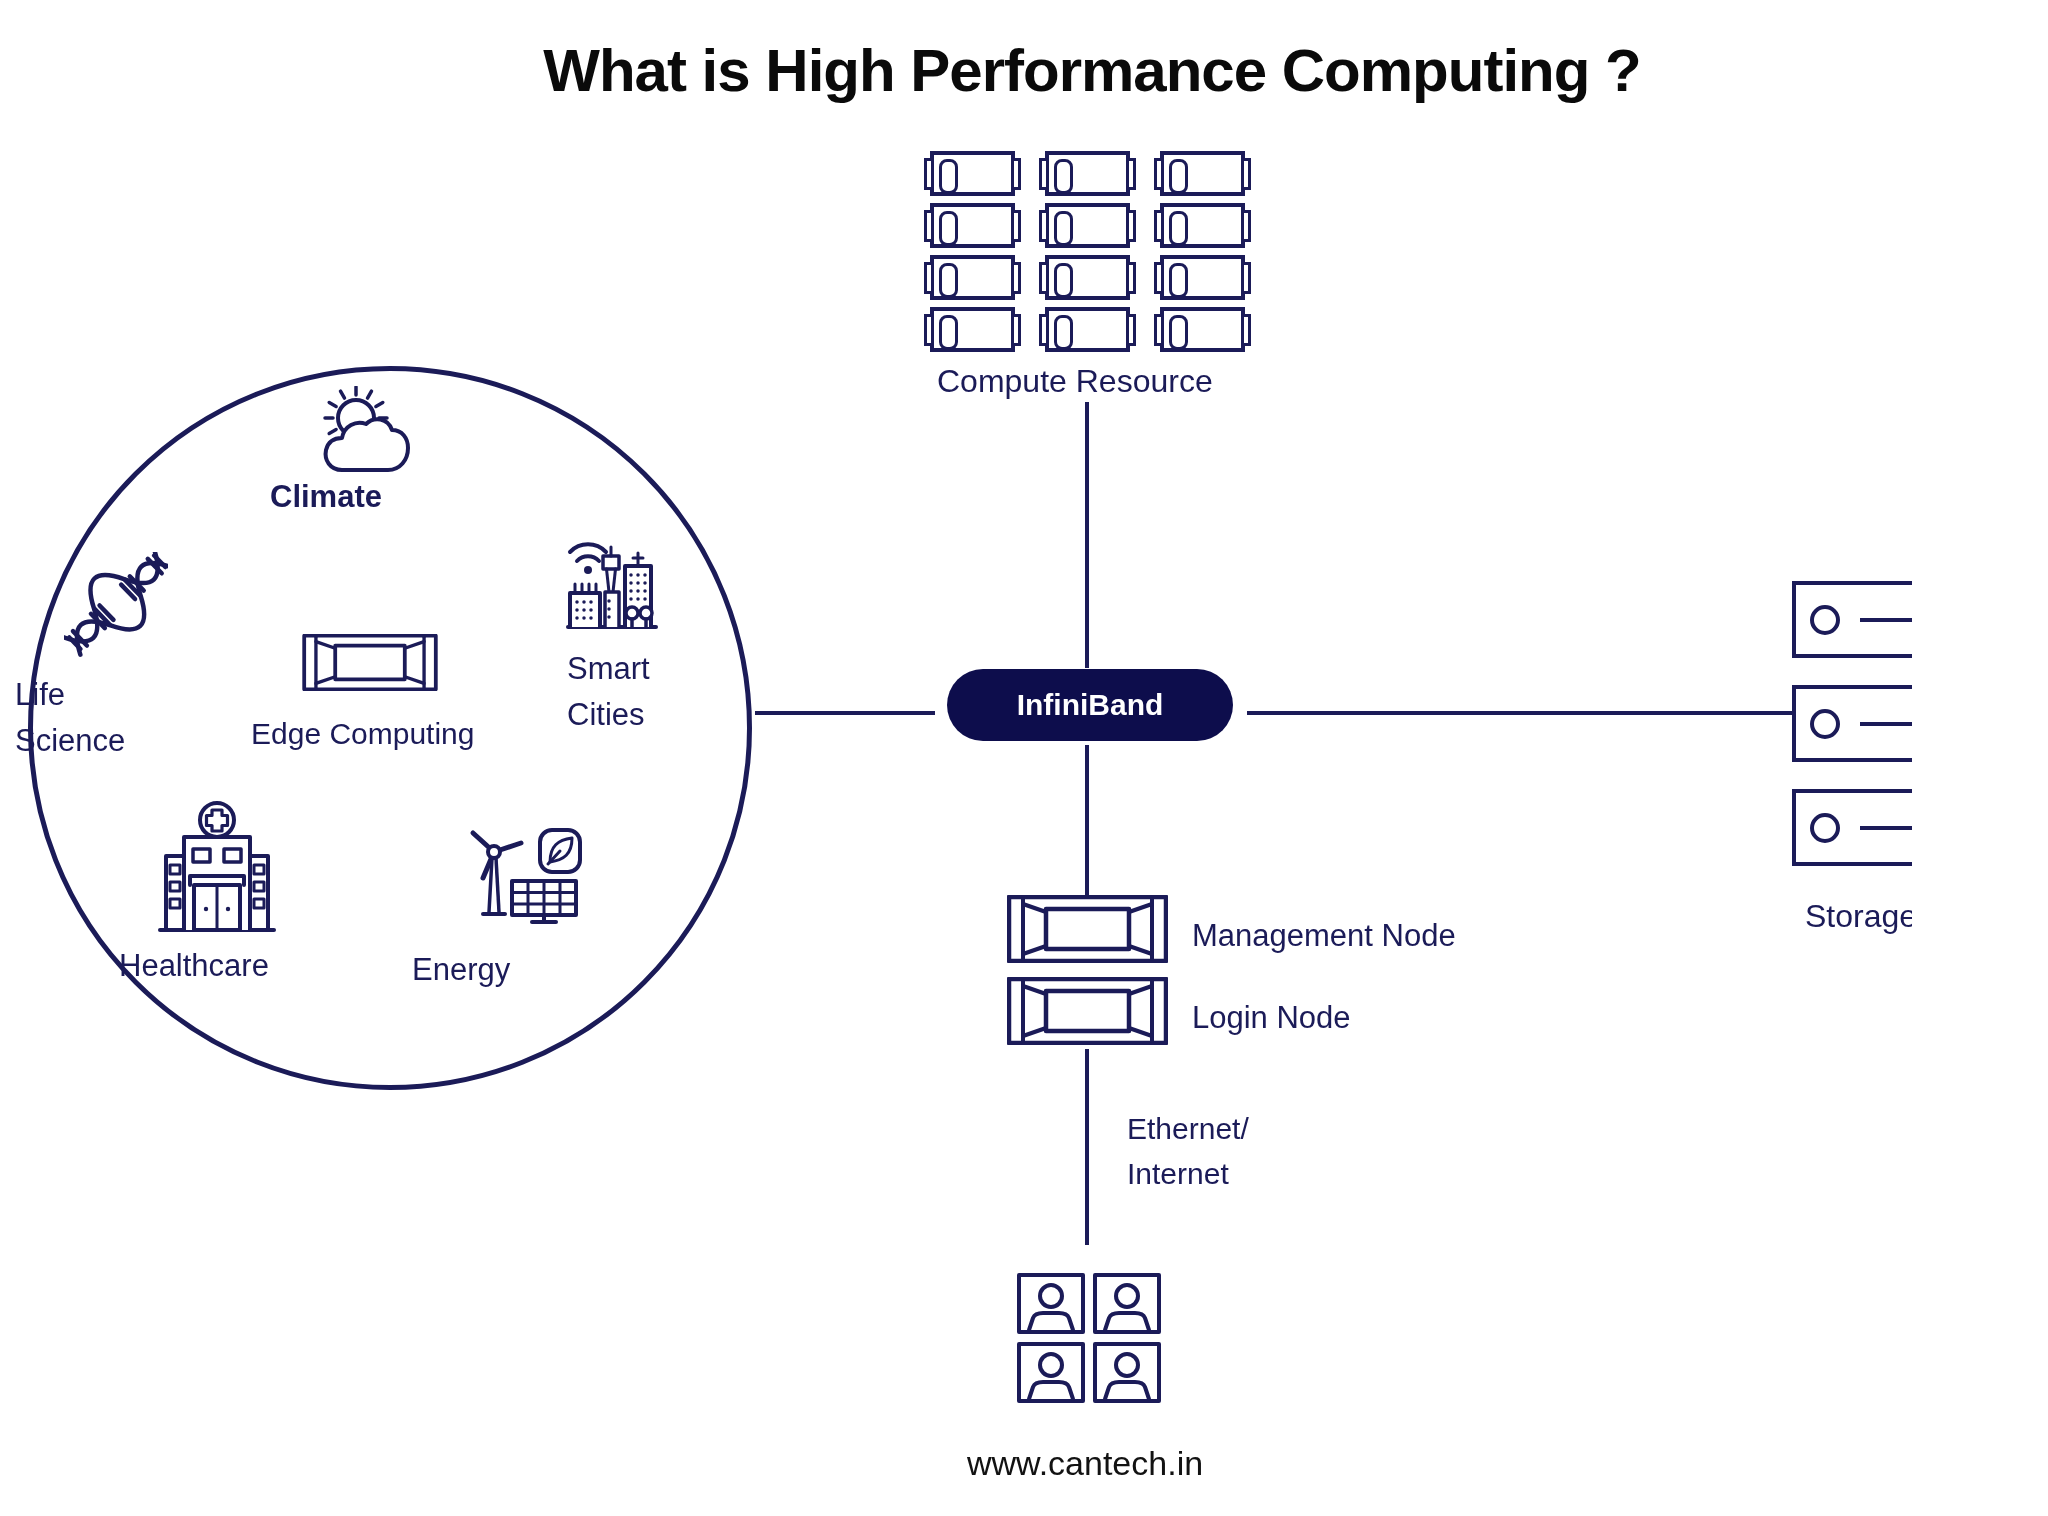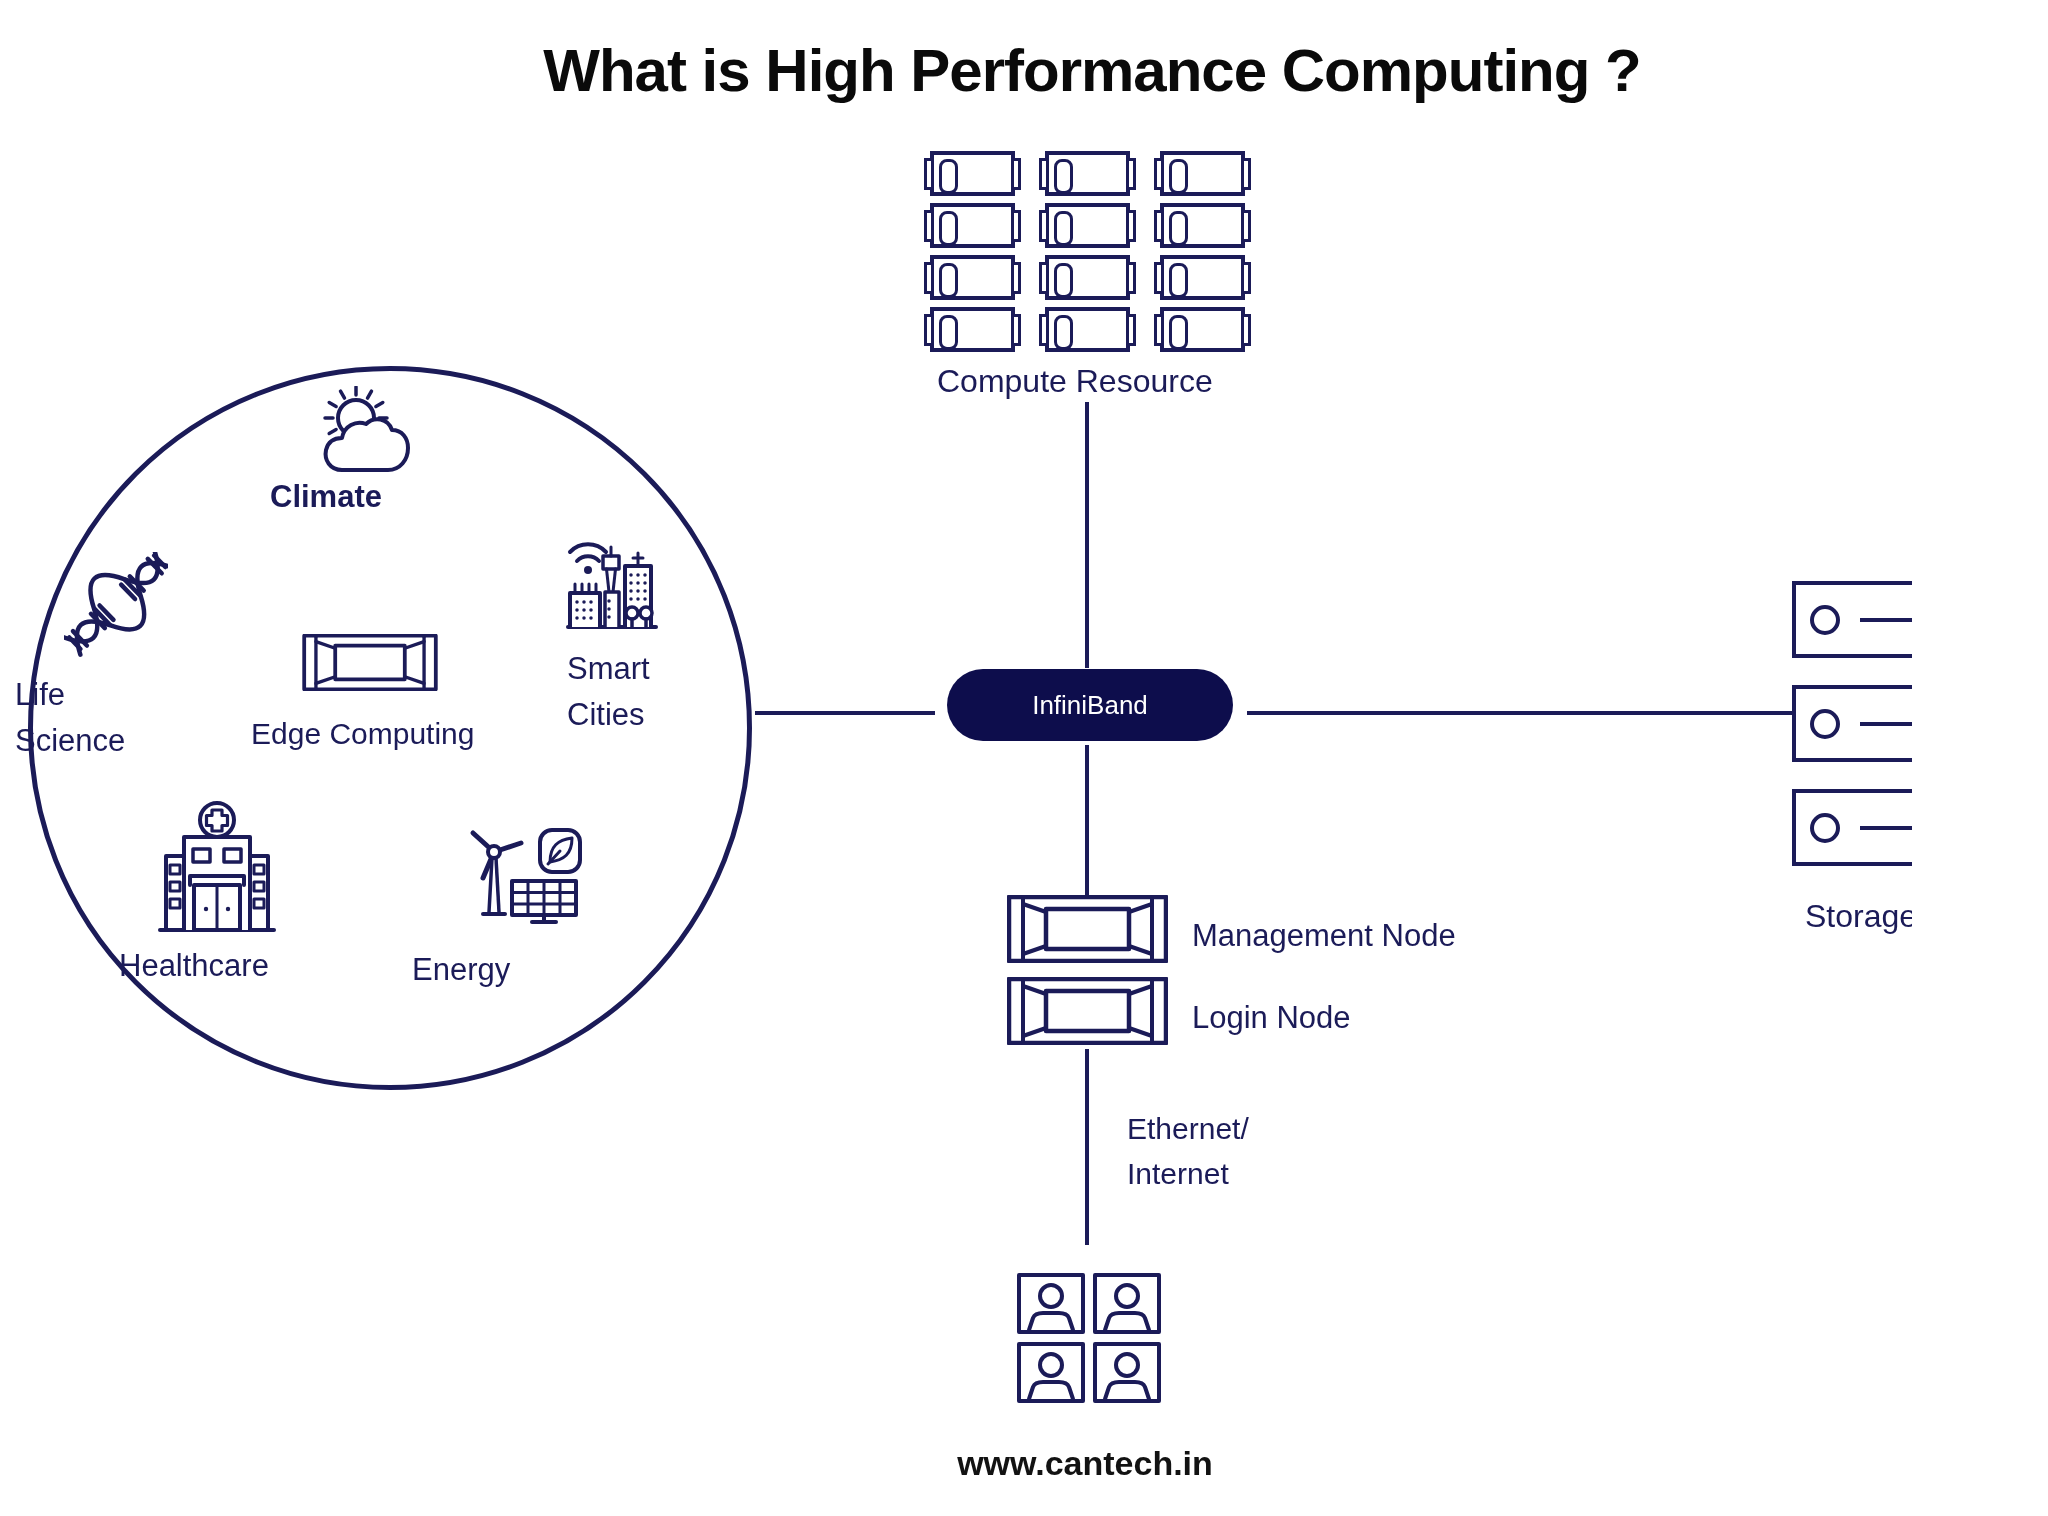--- a/index.html
+++ b/index.html
@@ -35,38 +35,38 @@
     content:"";position:absolute;top:50%;transform:translateY(-50%);
     width:4px;height:26px;border:3px solid var(--navy);background:#fff;
   }
   .mini-server::before{left:-10px;}
   .mini-server::after{right:-10px;}
   .mini-server .slot{position:absolute;left:5px;top:4px;width:13px;height:29px;border:3px solid var(--navy);border-radius:8px;}
 
   
   .pill{
     left:947px;top:669px;width:286px;height:72px;border-radius:36px;background:var(--pill-bg);
-    display:flex;align-items:center;justify-content:center;color:#fff;font-size:26px;
+    display:flex;align-items:center;justify-content:center;color:#fff;font-size:30px;font-weight:bold;
   }
 
   
   .storage-grid{left:1792px;top:581px;display:grid;row-gap:27px;}
   .drive{position:relative;width:230px;height:77px;border:4px solid var(--navy);box-sizing:border-box;background:#fff;}
   .drive::before{
     content:"";position:absolute;left:14px;top:50%;transform:translateY(-50%);
     width:22px;height:22px;border:4px solid var(--navy);border-radius:50%;
   }
   .drive::after{
     content:"";position:absolute;left:64px;top:50%;margin-top:-2px;width:78px;height:4px;background:var(--navy);
   }
 
   
   .users-grid{left:1017px;top:1273px;display:grid;grid-template-columns:repeat(2,68px);gap:8px;}
 
-  .website{left:935px;top:1444px;width:300px;text-align:center;font-size:34px;font-weight:700;color:#121212;}
+  .website{left:935px;top:1444px;width:300px;text-align:center;font-size:34px;font-weight:400;color:#121212;}
 
   
   svg.icon{display:block;}
   svg.icon .s{fill:none;stroke:var(--navy);stroke-linecap:round;stroke-linejoin:round;}
   svg.icon .f{fill:var(--navy);stroke:none;}
   svg.icon .w{fill:#fff;stroke:var(--navy);stroke-linecap:round;stroke-linejoin:round;}
   svg.icon .dots{fill:none;stroke:var(--navy);stroke-width:3.5;stroke-linecap:round;stroke-dasharray:0 7;}
 </style>
 </head>
 <body>

